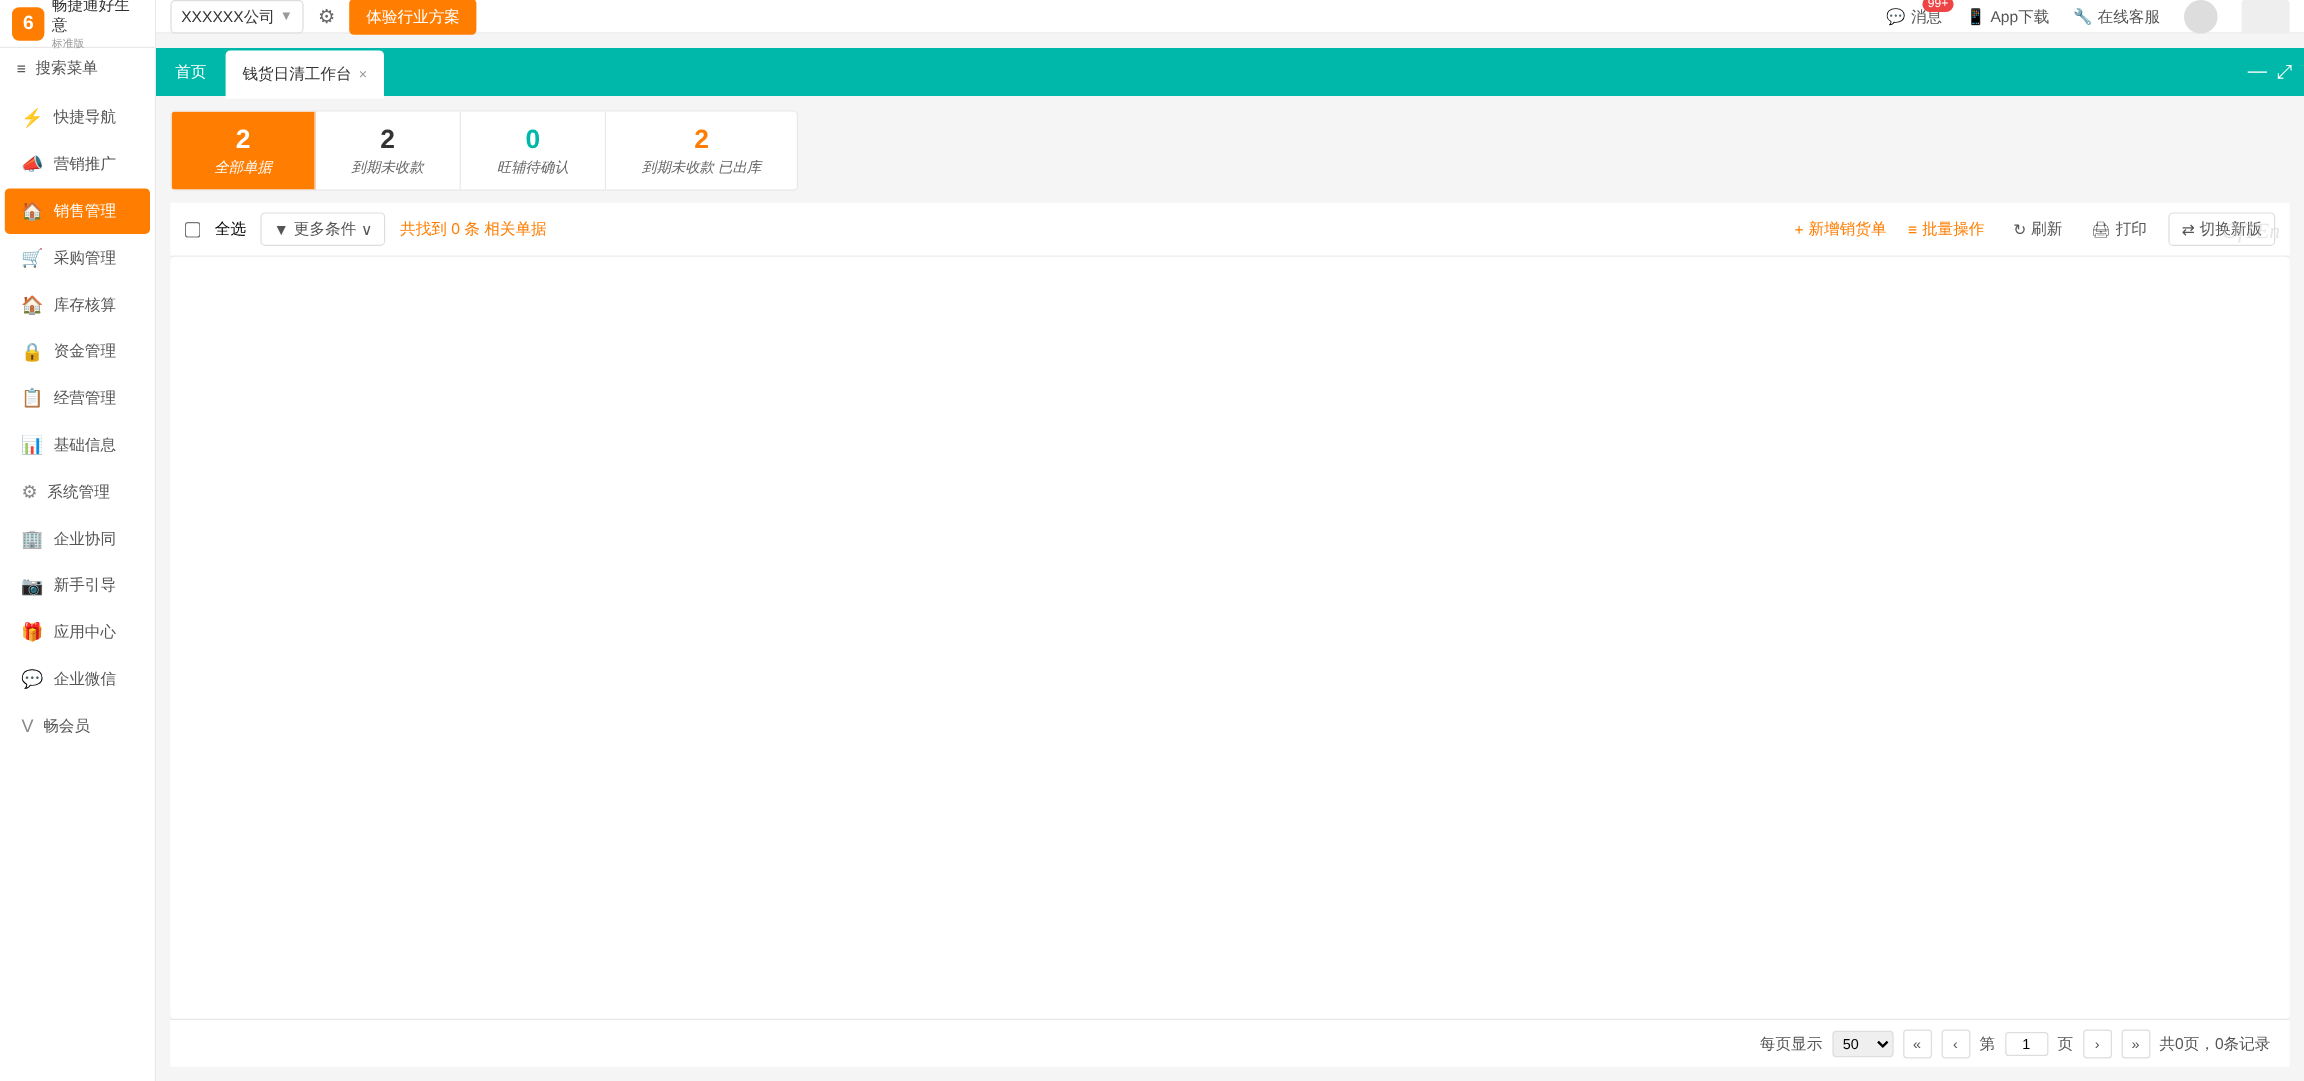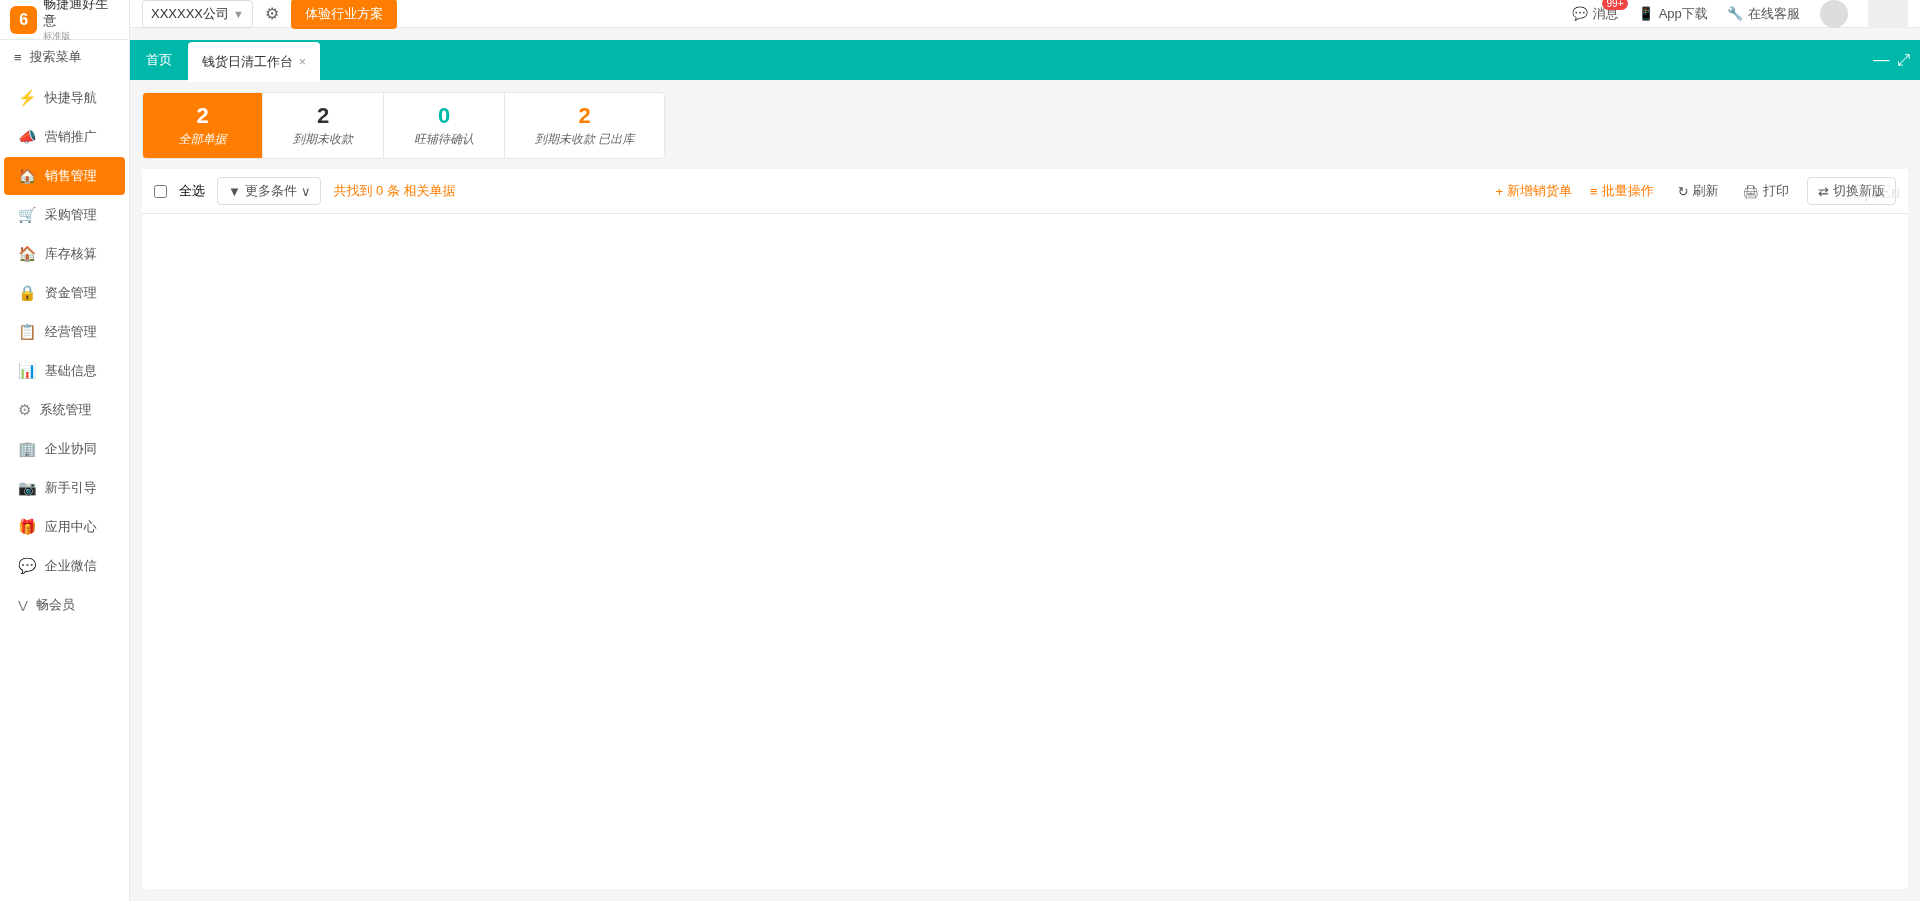--- a/index.html
+++ b/index.html
@@ -563,16 +563,32 @@
           <span>⇄</span>
           <span>切换新版</span>
         </div>
       </div>
     </div>
 
     <div class="table-container">
       <div class="empty-content"></div>
     </div>
 
+    <div class="pagination">
+      <span>每页显示</span>
+      <select>
+        <option>50</option>
+        <option>100</option>
+        <option>200</option>
+      </select>
+      <button class="page-btn">«</button>
+      <button class="page-btn">‹</button>
+      <span>第</span>
+      <input class="page-input" type="text" value="1" style="">
+      <span>页</span>
+      <button class="page-btn">›</button>
+      <button class="page-btn">»</button>
+      <span>共0页，0条记录</span>
+    </div>
   </div>
 </div>
 
 <div class="often-text">OfTEn</div>
 
 </body></html>

